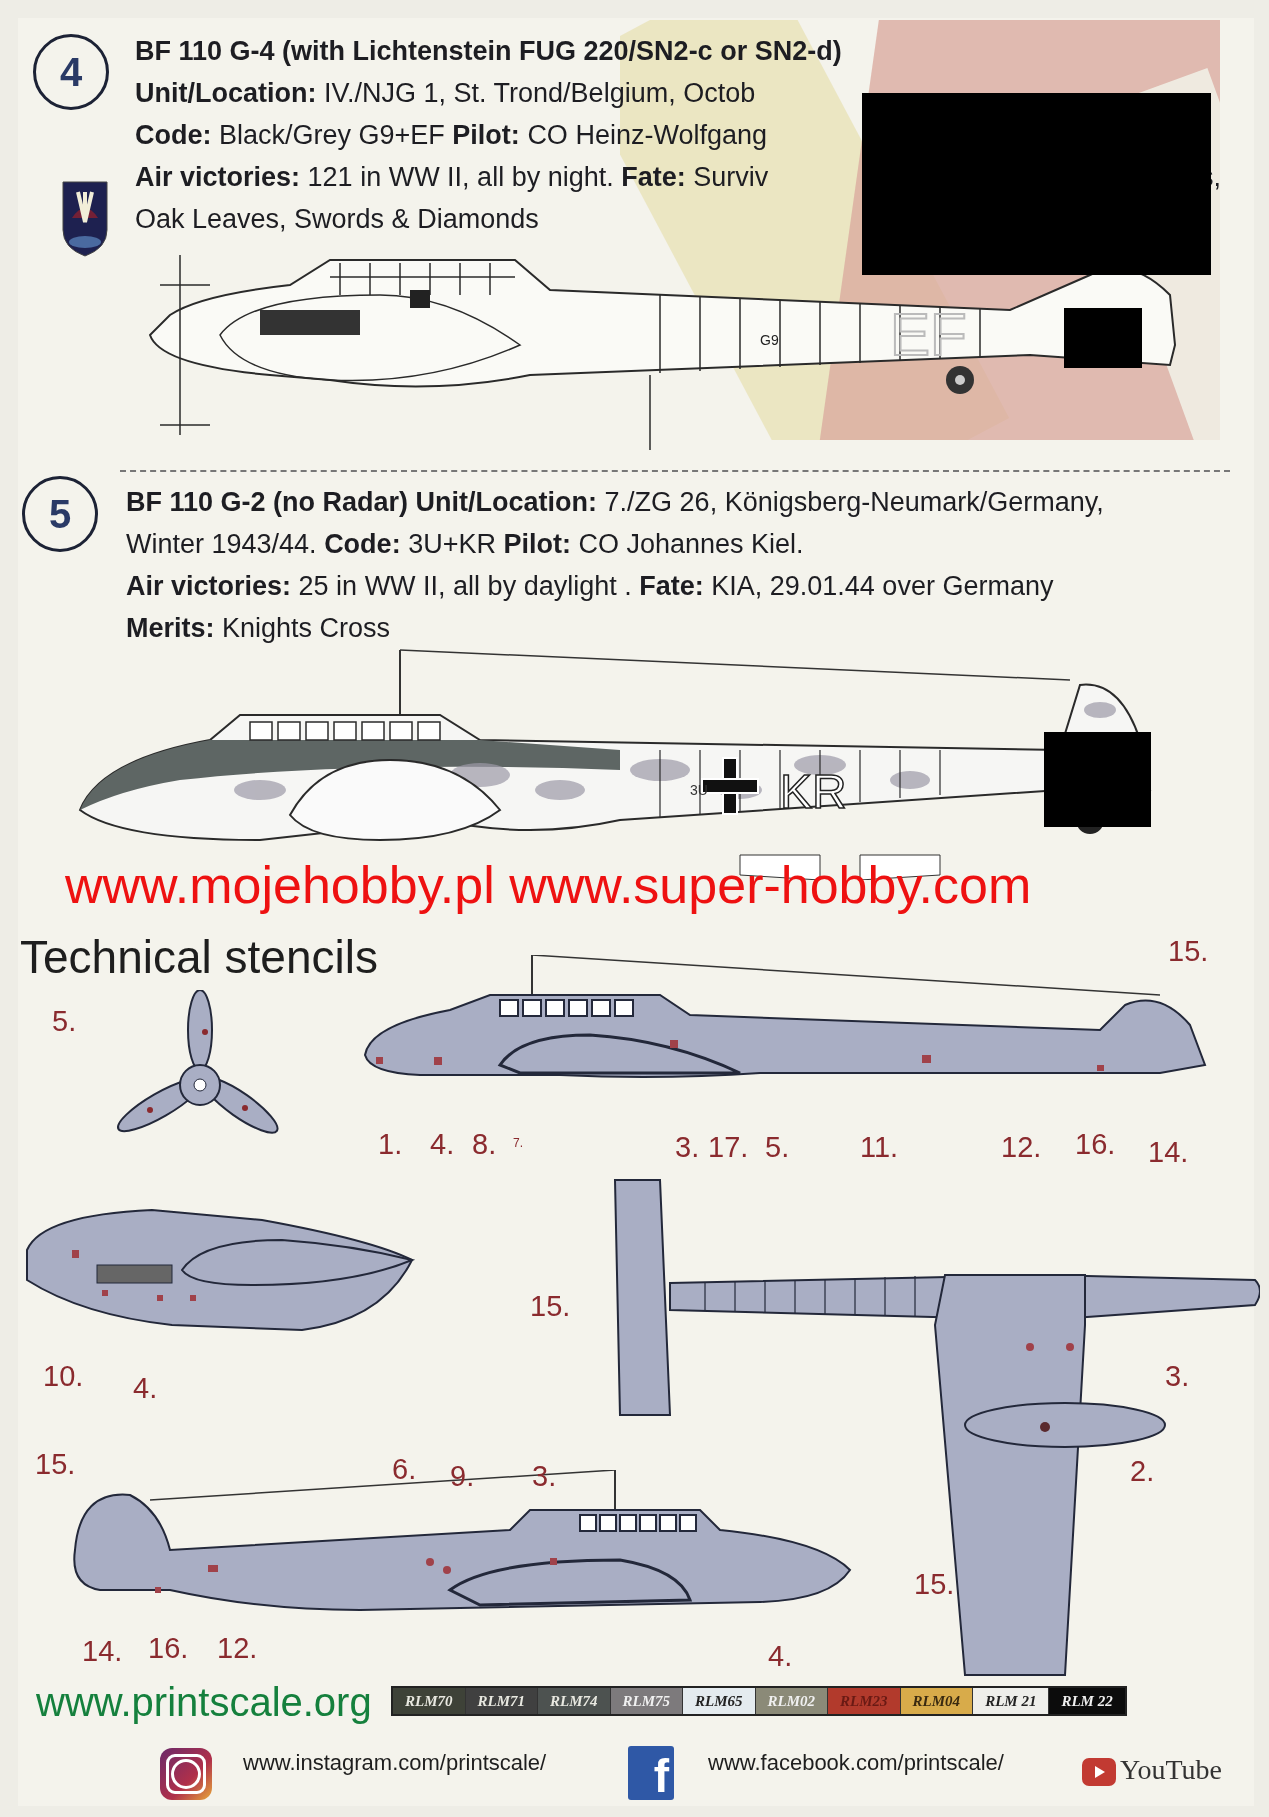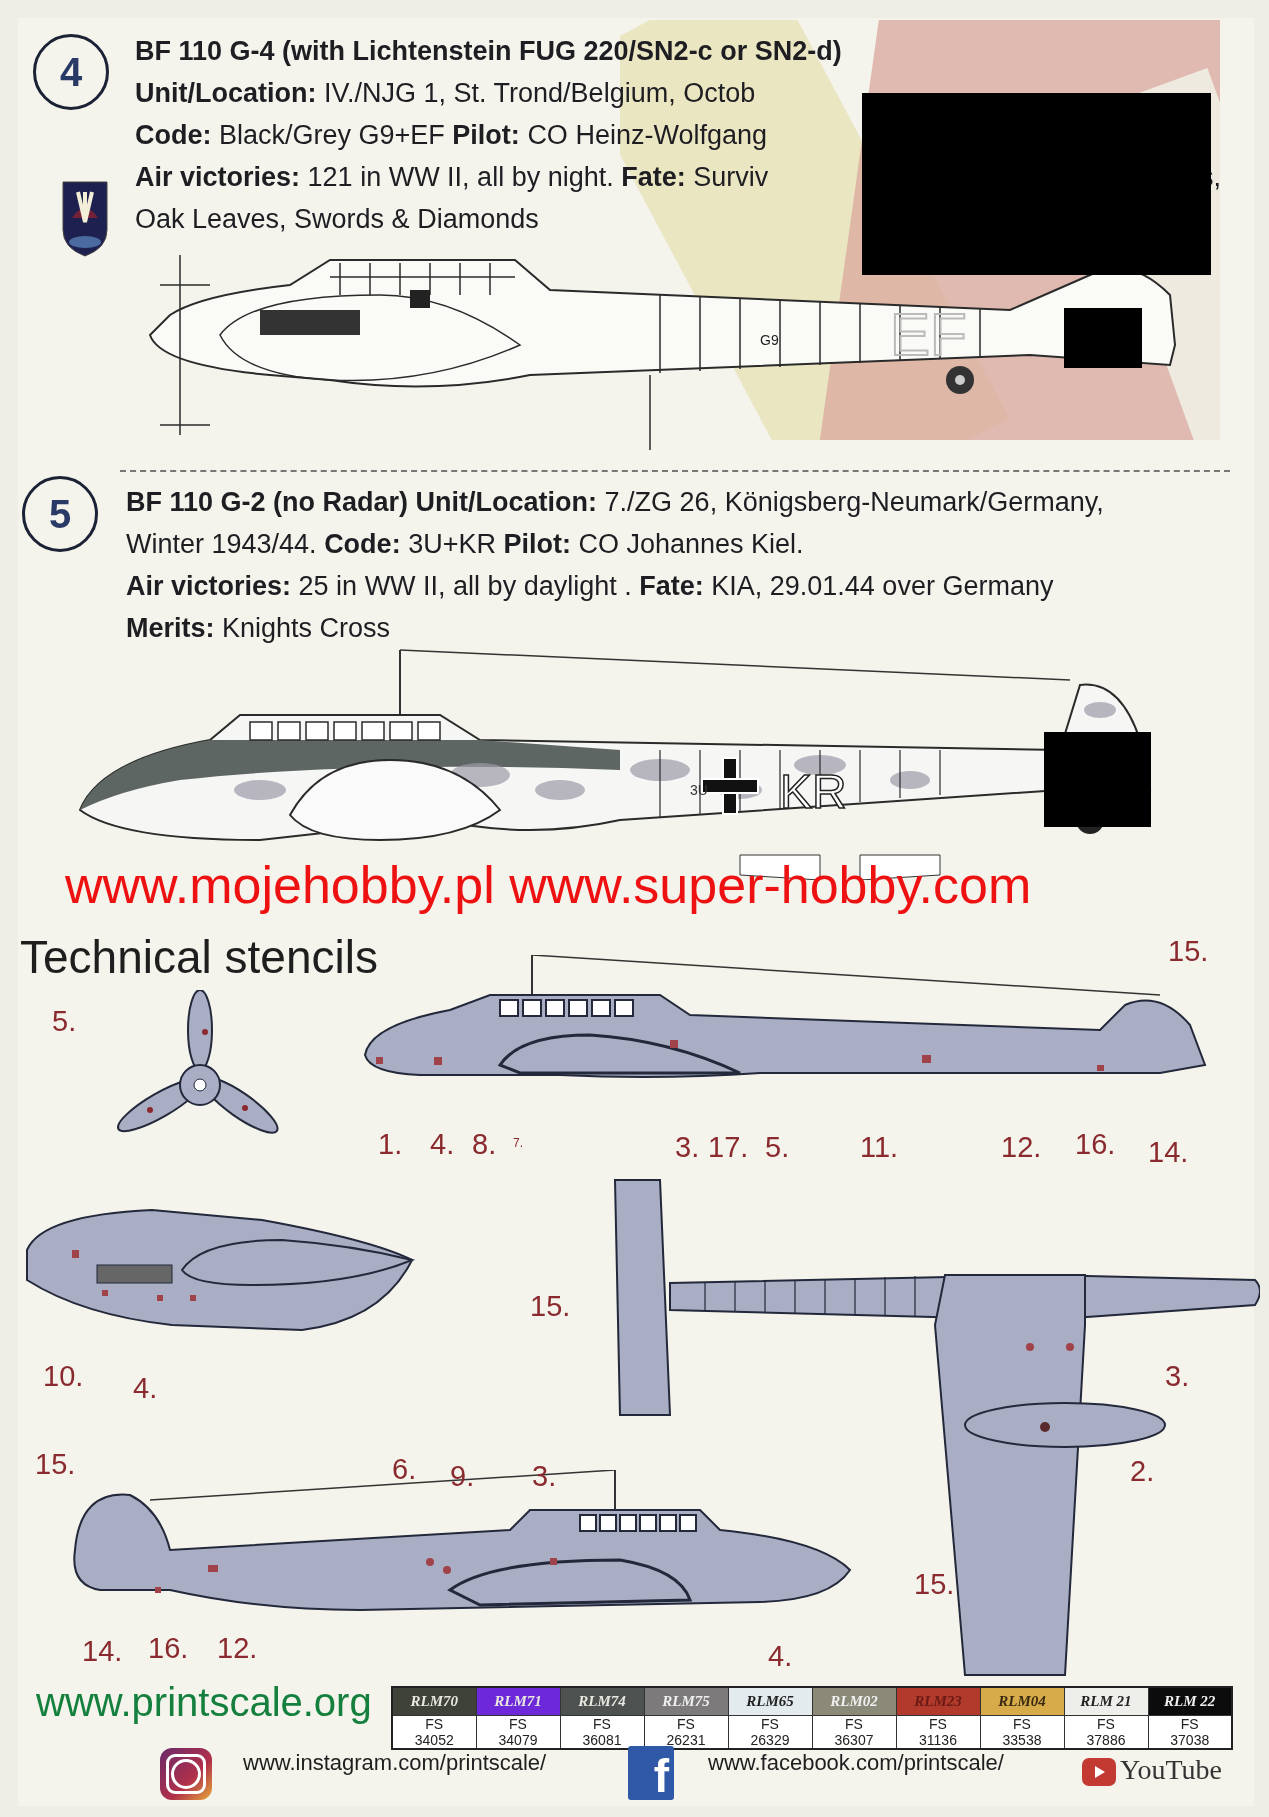--- a/index.html
+++ b/index.html
@@ -13,21 +13,21 @@
   .info{position:absolute;font-size:27px;line-height:42px;white-space:nowrap}
   .info b{font-weight:bold}
   .title-u{font-weight:bold;}
   .redact{position:absolute;background:#000}
   .divider{position:absolute;left:120px;top:470px;width:1110px;border-top:2px dashed #777}
   .watermark{position:absolute;left:65px;top:855px;font-size:52px;color:#ee1111;letter-spacing:0px;white-space:nowrap}
   .section-title{position:absolute;left:20px;top:930px;font-size:46px;color:#1e1e1e}
   .callout{position:absolute;font-size:29px;color:#8a2a2e}
   .site{position:absolute;left:36px;top:1680px;font-size:40px;color:#15803d}
   table.colors{position:absolute;left:391px;top:1686px;border-collapse:collapse;border:2px solid #222}
-  table.colors td{border:1.5px solid #333;height:26px;text-align:center;font-size:14px;padding:0 12px}
+  table.colors td{border:1.5px solid #333;height:26px;font-size:14px;padding:0 12px}
   table.colors td.sw{font-family:"Liberation Serif",serif;font-style:italic;font-weight:bold;font-size:15px;height:28px}
   table.colors td.fs{background:#fff;color:#222;width:84px}
   .social{position:absolute;top:1750px;font-size:22px;color:#1e1e1e;white-space:nowrap}
   .ig{position:absolute;left:160px;top:1748px;width:52px;height:52px;border-radius:12px;
       background:linear-gradient(135deg,#6b2a6a,#b0304a 60%,#e8a83a)}
   .ig:before{content:"";position:absolute;left:11px;top:11px;width:24px;height:24px;border:3px solid #fff;border-radius:50%}
   .ig:after{content:"";position:absolute;left:6px;top:6px;width:34px;height:34px;border:3px solid #fff;border-radius:9px}
   .fb{position:absolute;left:628px;top:1746px;width:46px;height:54px;background:#2f58a6;border-radius:3px;
       color:#fff;font-weight:bold;font-size:46px;text-align:right;padding-right:5px;line-height:60px}
   .yt{position:absolute;left:1082px;top:1758px;width:34px;height:28px;background:#c23a32;border-radius:7px}
@@ -282,42 +282,30 @@
 <span class="callout" style="left:148px;top:1632px">16.</span>
 <span class="callout" style="left:217px;top:1632px">12.</span>
 <span class="callout" style="left:768px;top:1640px">4.</span>
 
 <div class="site">www.printscale.org</div>
 
 <table class="colors">
   <tbody>
       <tr>
     <td class="sw" style="background:#3e4238;color:#e8e8e0">RLM70</td>
-    <td class="sw" style="background:#6d28d9;color:#e8e8e0">RLM71</td>
+    <td class="sw" style="background:#404040;color:#e8e8e0">RLM71</td>
     <td class="sw" style="background:#4d5250;color:#e8e8e0">RLM74</td>
     <td class="sw" style="background:#7d7a7c;color:#f0f0f0">RLM75</td>
     <td class="sw" style="background:#e4ebef;color:#222">RLM65</td>
     <td class="sw" style="background:#8b8a78;color:#f0f0f0">RLM02</td>
     <td class="sw" style="background:#b23a2c;color:#6a1a14">RLM23</td>
     <td class="sw" style="background:#d8ab4a;color:#3a2a10">RLM04</td>
     <td class="sw" style="background:#eeeeea;color:#222">RLM 21</td>
     <td class="sw" style="background:#0c0c0c;color:#f0f0f0">RLM 22</td>
   </tr>
-  <tr>
-    <td class="fs">FS 34052</td>
-    <td class="fs">FS 34079</td>
-    <td class="fs">FS 36081</td>
-    <td class="fs">FS 26231</td>
-    <td class="fs">FS 26329</td>
-    <td class="fs">FS 36307</td>
-    <td class="fs">FS 31136</td>
-    <td class="fs">FS 33538</td>
-    <td class="fs">FS 37886</td>
-    <td class="fs">FS 37038</td>
-  </tr>
 </tbody>
   </table>
 
 <div class="ig"></div>
 <span class="social" style="left:243px">www.instagram.com/printscale/</span>
 <div class="fb">f</div>
 <span class="social" style="left:708px">www.facebook.com/printscale/</span>
 <div class="yt"></div>
 <span class="ytt">YouTube</span>
 

